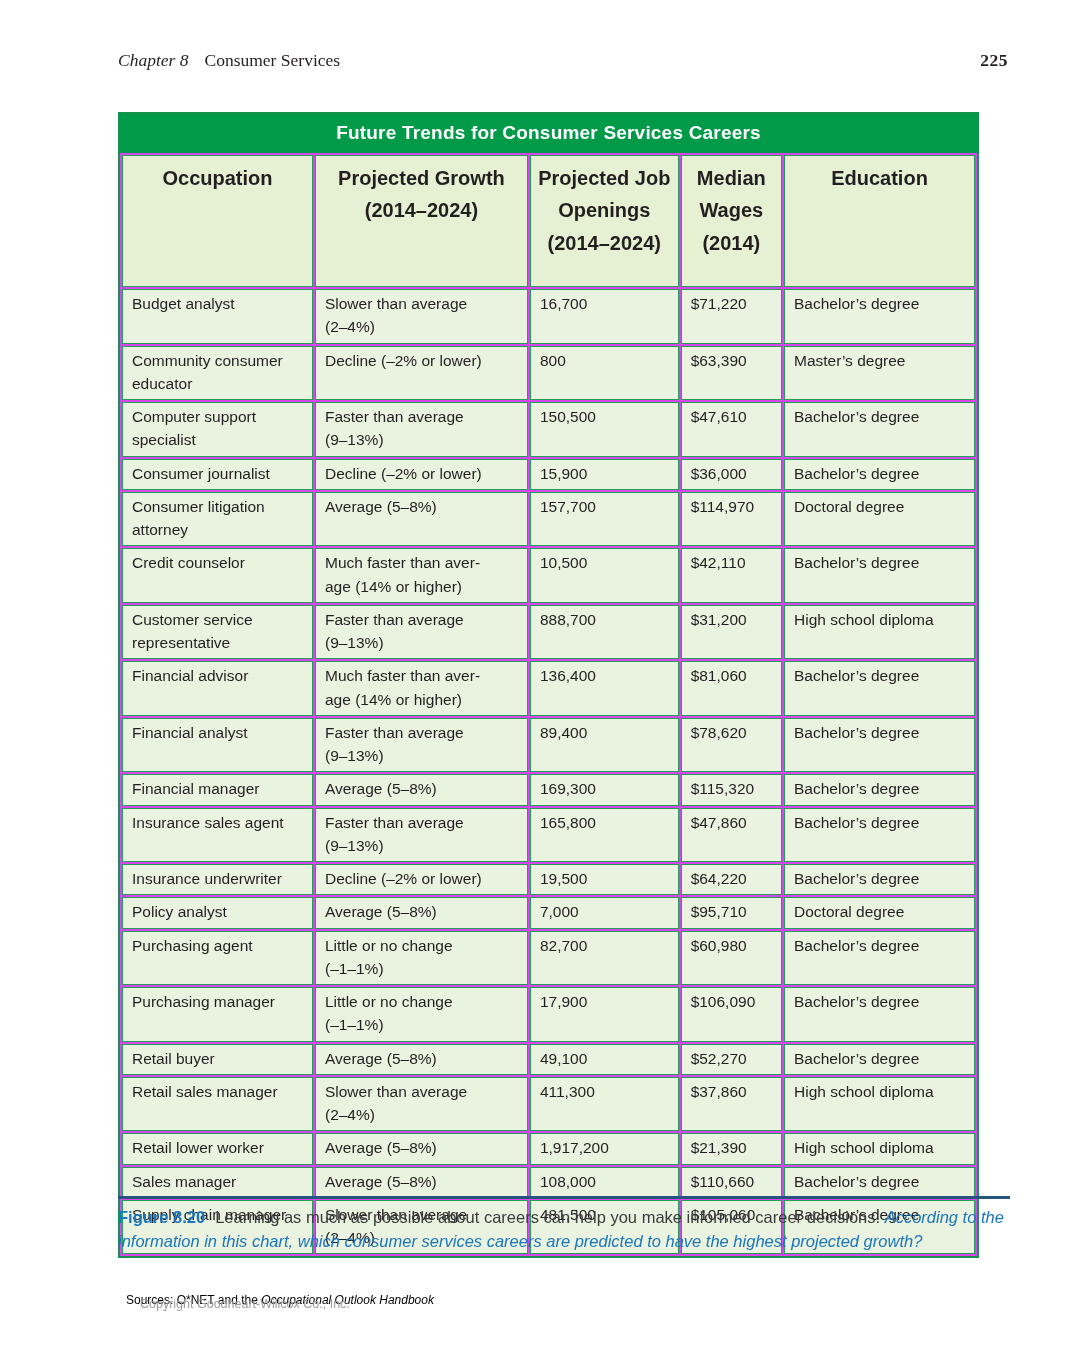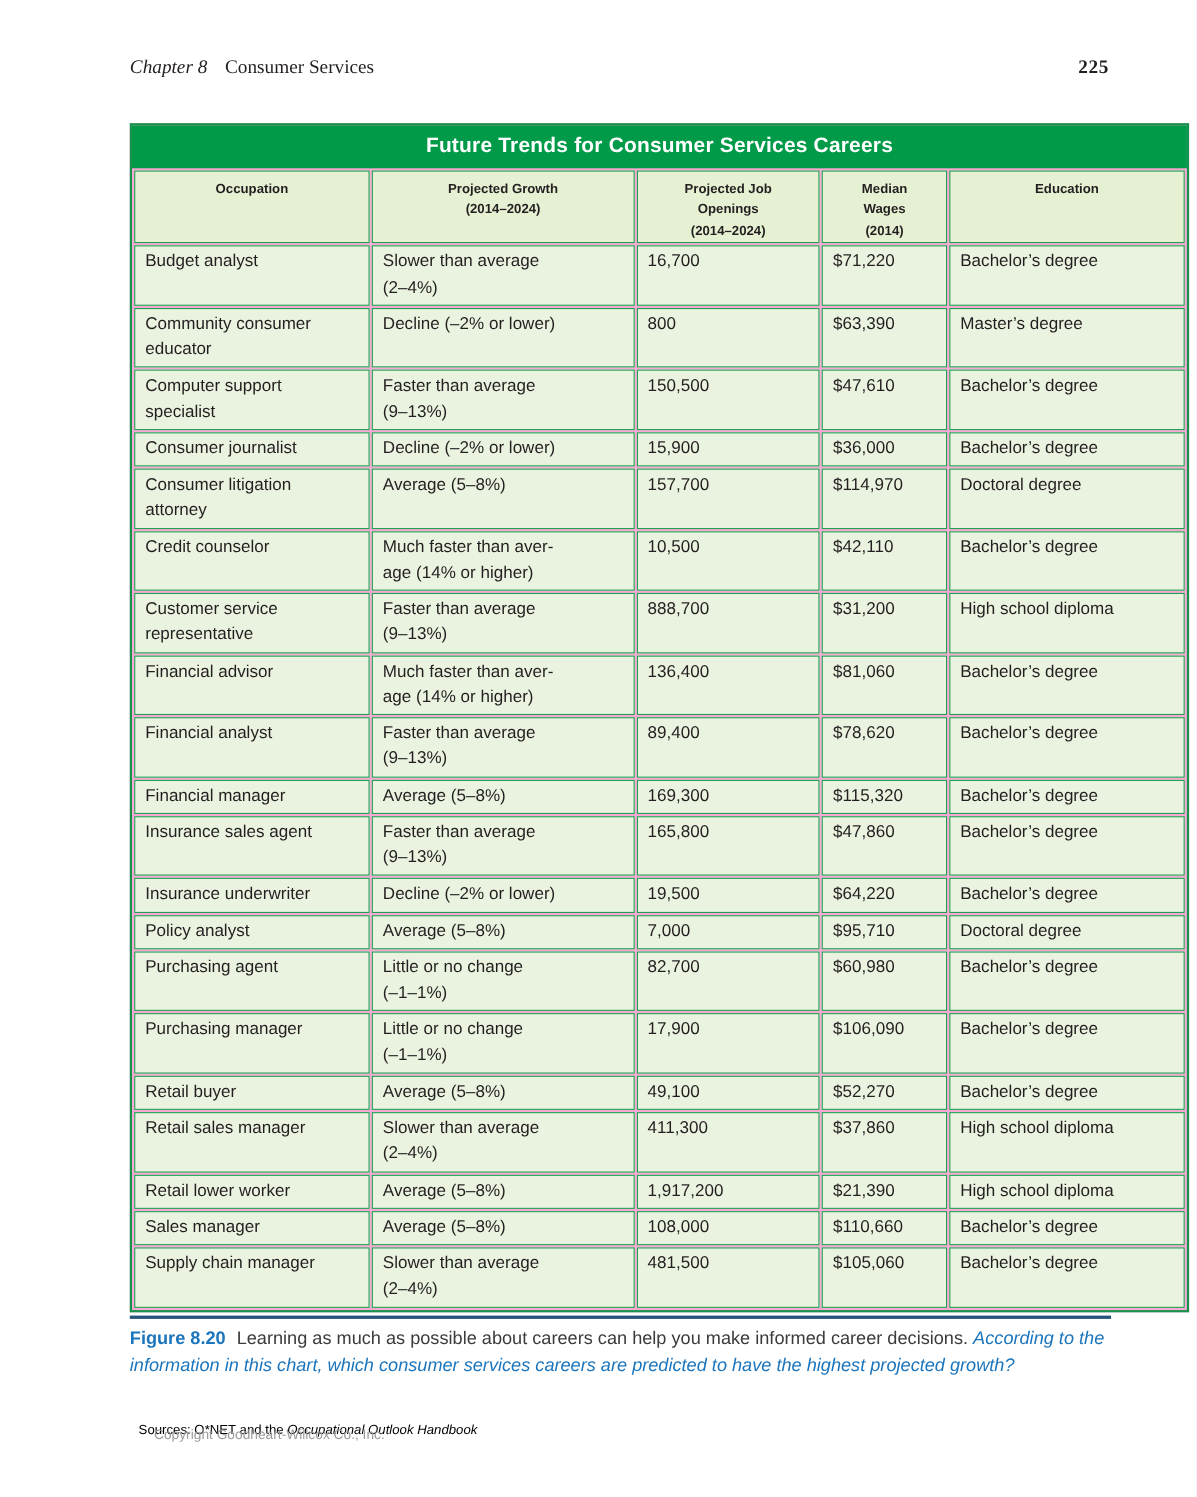--- a/index.html
+++ b/index.html
@@ -17,23 +17,23 @@
     position: absolute; top: 50px; left: 118px; width: 890px;
     display: flex; justify-content: space-between; align-items: flex-start;
     font-family: "Liberation Serif", serif;
     font-size: 17.5px;
   }
   .chapter-label { font-style: italic; margin-right: 16px; }
   .page-number { font-weight: bold; letter-spacing: 0.5px; }
 
   
   .table-wrap {
-    position: absolute; top: 112px; left: 118px; width: 963px;
+    position: absolute; top: 112px; left: 118px; width: 861px;
     border: 2px solid #15934d;
-    background: #f9a8d4;
+    background: #d946ef;
     box-sizing: border-box;
   }
   .table-title {
     background: #009a49;
     color: #ffffff;
     font-weight: bold;
     font-size: 19px;
     text-align: center;
     padding: 8px 0 9px;
     letter-spacing: 0.2px;
@@ -45,24 +45,24 @@
     table-layout: fixed;
   }
   table.careers th, table.careers td {
     border: 1px solid #1fa055;
     vertical-align: top;
     white-space: pre-line;
     box-sizing: border-box;
   }
   table.careers th {
     background: #e6f1d3;
-    font-size: 12px;
+    font-size: 20px;
     font-weight: bold;
     text-align: center;
-    padding: 6px 4px 0;
+    padding: 6px 4px 27px;
     line-height: 1.62;
   }
   table.careers td {
     background: #eaf3df;
     font-size: 15.5px;
     padding: 2px 9px 4px;
     line-height: 1.5;
   }
   .col-occupation { width: 22.6%; }
   .col-growth     { width: 25.2%; }

